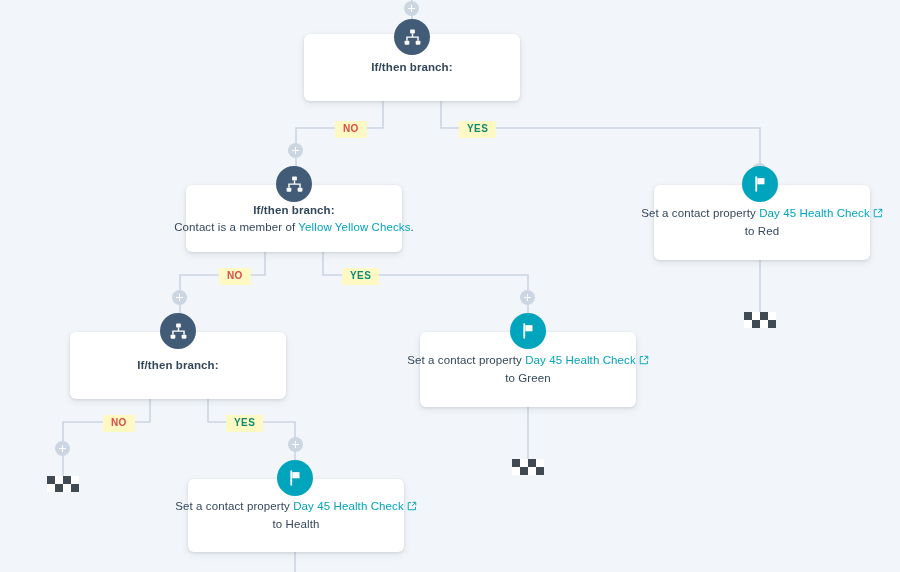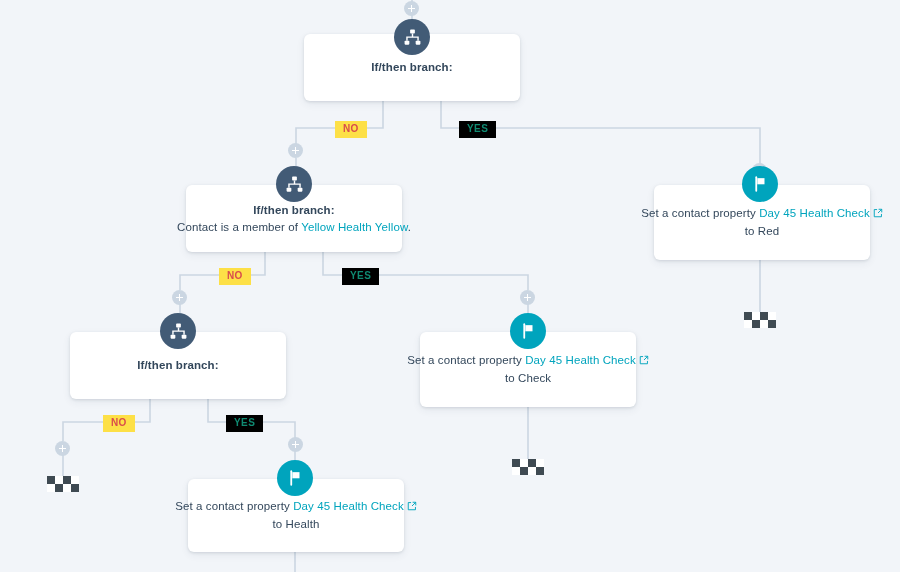--- a/index.html
+++ b/index.html
@@ -109,25 +109,25 @@
   .badge {
     position: absolute;
     font-size: 10px;
     font-weight: bold;
     letter-spacing: 0.4px;
     padding: 2px 8px 3px 8px;
     z-index: 6;
     line-height: 12px;
   }
   .badge.no {
-    background: #fde047;
+    background: #fef9c3;
     color: #d94c4c;
   }
   .badge.yes {
-    background: #000000;
+    background: #fef9c3;
     color: #0f8a72;
   }
 
   
   .checker {
     position: absolute;
     width: 32px;
     height: 16px;
     z-index: 4;
     display: grid;
@@ -195,21 +195,21 @@
   </div>
 
   <div class="badge no" style="left:335px; top:121px;">NO</div>
   <div class="badge yes" style="left:459px; top:121px;">YES</div>
 
   <div class="plus-btn" style="left:288px; top:143px;"></div>
 
   <div class="card" style="left:186px; top:185px; width:216px; height:67px;">
     <div class="card-line title">If/then branch:</div>
     <div class="card-line">
-      <span>Contact is a member of </span><span class="link">Yellow Health Yellow</span><span>.</span>
+      <span>Contact is a member of </span><span class="link">Yellow Yellow Checks</span><span>.</span>
     </div>
   </div>
 
   <div class="node-circle branch" style="left:276px; top:166px;">
     <svg width="19" height="19" viewBox="0 0 24 24">
       <rect x="9" y="2" width="6" height="5" rx="1" fill="#ffffff"></rect>
       <rect x="2" y="16" width="6" height="5" rx="1" fill="#ffffff"></rect>
       <rect x="16" y="16" width="6" height="5" rx="1" fill="#ffffff"></rect>
       <path d="M12,7 L12,11.5 M5,16 L5,11.5 L19,11.5 L19,16" stroke="#ffffff" stroke-width="1.8" fill="none"></path>
     </svg>
@@ -258,21 +258,21 @@
 
   <div class="card" style="left:420px; top:332px; width:216px; height:75px;">
     <div class="card-line">
       <span>Set a contact property </span><span class="link">Day 45 Health Check</span><span class="ext-icon">
         <svg width="10" height="10" viewBox="0 0 16 16">
           <path d="M6.5,2.5 L2,2.5 L2,14 L13.5,14 L13.5,9.5" stroke="#00a4bd" stroke-width="1.5" fill="none"></path>
           <path d="M9,2 L14,2 L14,7 M14,2 L8,8" stroke="#00a4bd" stroke-width="1.5" fill="none"></path>
         </svg>
       </span>
     </div>
-    <div class="card-line">to Check</div>
+    <div class="card-line">to Green</div>
   </div>
 
   <div class="node-circle action" style="left:510px; top:313px;">
     <svg width="18" height="18" viewBox="0 0 24 24">
       <path d="M7,3 L7,21" stroke="#ffffff" stroke-width="2.4" stroke-linecap="round"></path>
       <path d="M8.4,4.2 L18,4.2 L18,12.4 L8.4,12.4 Z" fill="#ffffff"></path>
     </svg>
   </div>
 
   <div class="badge no" style="left:103px; top:415px;">NO</div>

